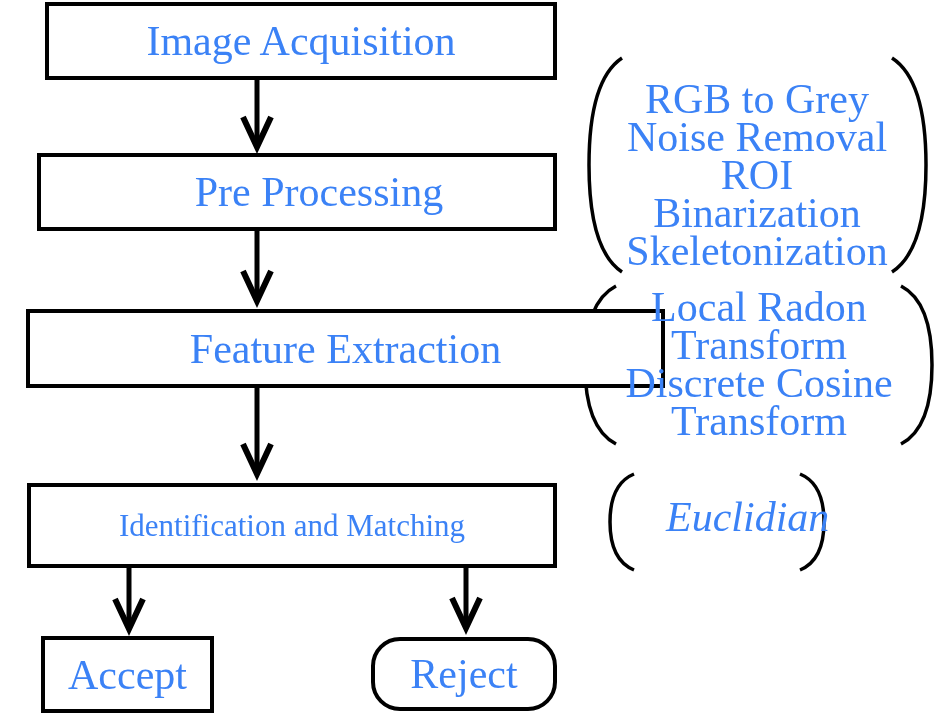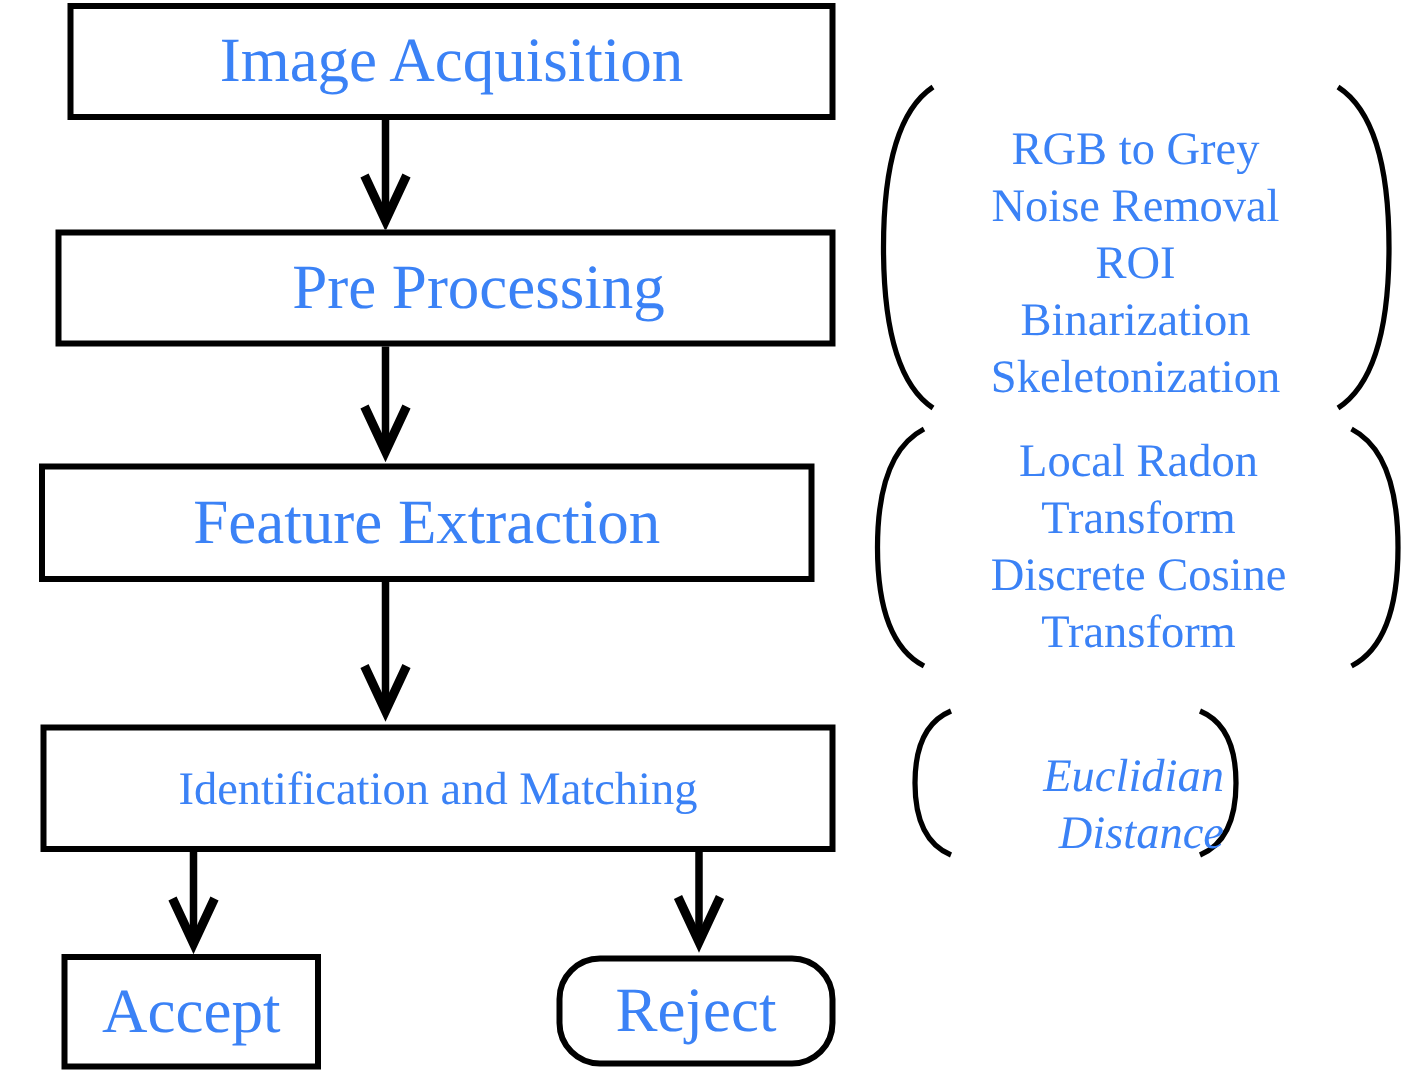--- a/index.html
+++ b/index.html
@@ -23,28 +23,28 @@
     border: 4px solid #000000;
     background: #ffffff;
     display: flex;
     align-items: center;
     justify-content: center;
     font-size: 42px;
     white-space: nowrap;
   }
   #box-image-acquisition { left: 31px;  top: 2px;   width: 512px; height: 78px; }
   #box-pre-processing    { left: 23px;  top: 153px; width: 520px; height: 78px; padding-left: 44px; }
-  #box-feature-extraction{ left: 12px;  top: 309px; width: 517px; height: 79px; }
+  #box-feature-extraction{ left: 12px;  top: 309px; width: 639px; height: 79px; }
   #box-identification    { left: 13px;  top: 483px; width: 530px; height: 85px; font-size: 31px; }
   #box-accept            { left: 27px;  top: 636px; width: 173px; height: 77px; }
   #box-reject            { left: 357px; top: 637px; width: 186px; height: 74px; border-radius: 29px; }
 
   .anno {
     position: absolute;
-    font-size: 31px;
+    font-size: 42px;
     line-height: 38px;
     text-align: center;
     white-space: nowrap;
   }
   #anno-pre-processing    { left: 608px; top: 80px;  width: 270px; }
   #anno-feature-extraction{ left: 605px; top: 288px; width: 280px; }
   #anno-identification    { left: 652px; top: 498px; width: 150px; text-align: right; font-style: italic; }
 
   svg.overlay {
     position: absolute;
@@ -129,16 +129,15 @@
 
   <div class="anno" id="anno-feature-extraction">
     <div>Local Radon</div>
     <div>Transform</div>
     <div>Discrete Cosine</div>
     <div>Transform</div>
   </div>
 
   <div class="anno" id="anno-identification">
     <div>Euclidian</div>
-    <div>Distance</div>
   </div>
 
 </div>
 
 </body></html>

